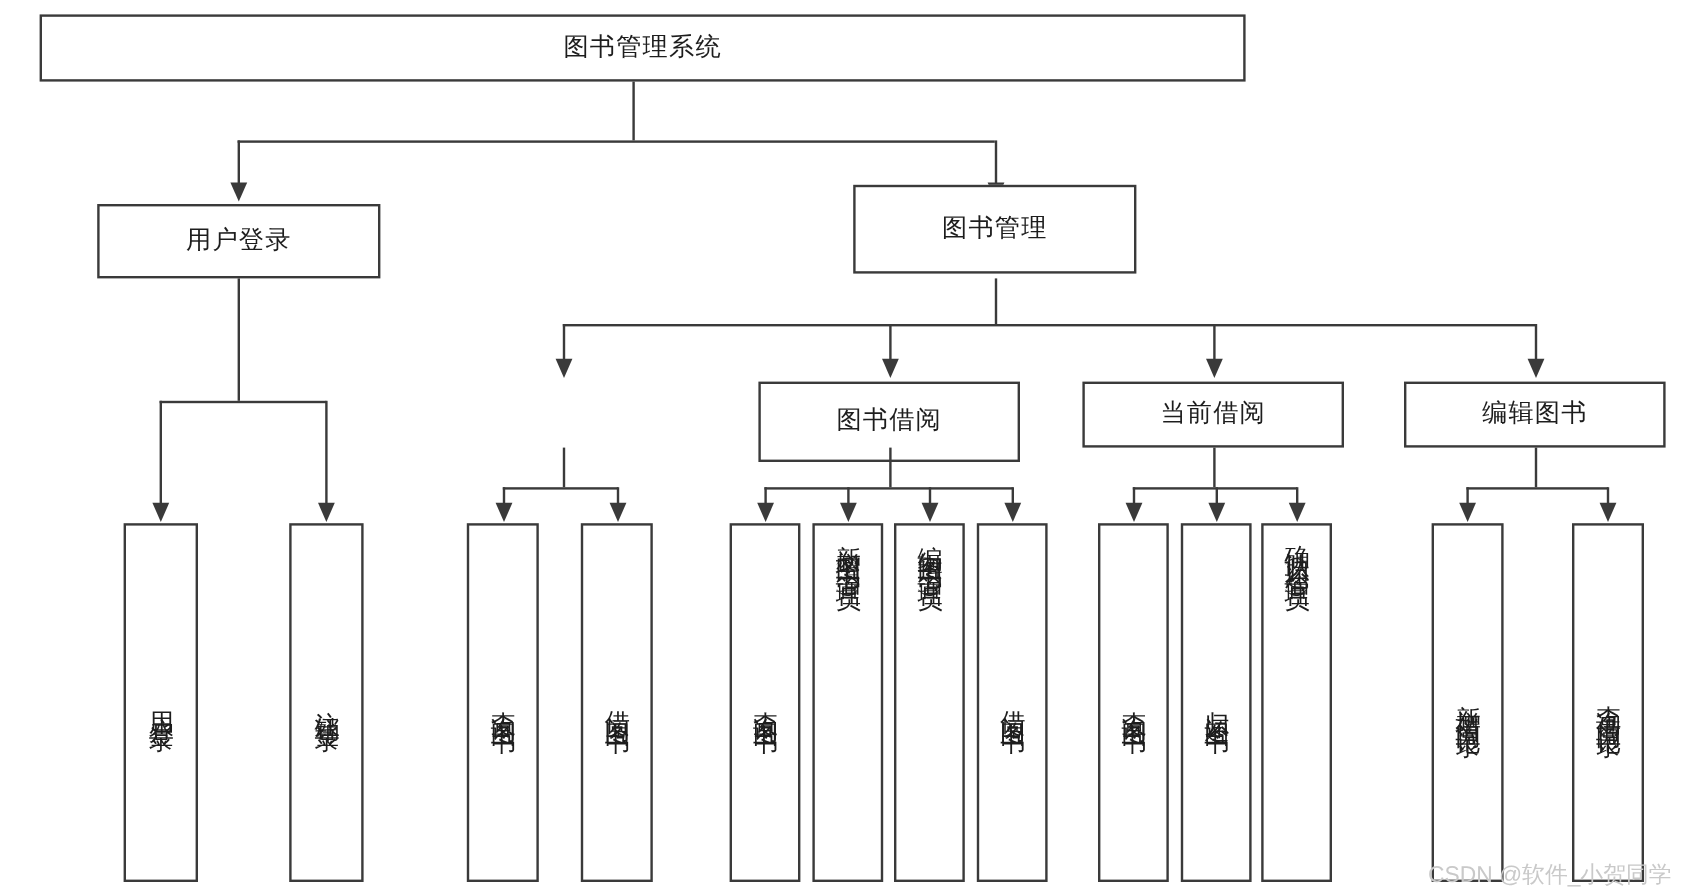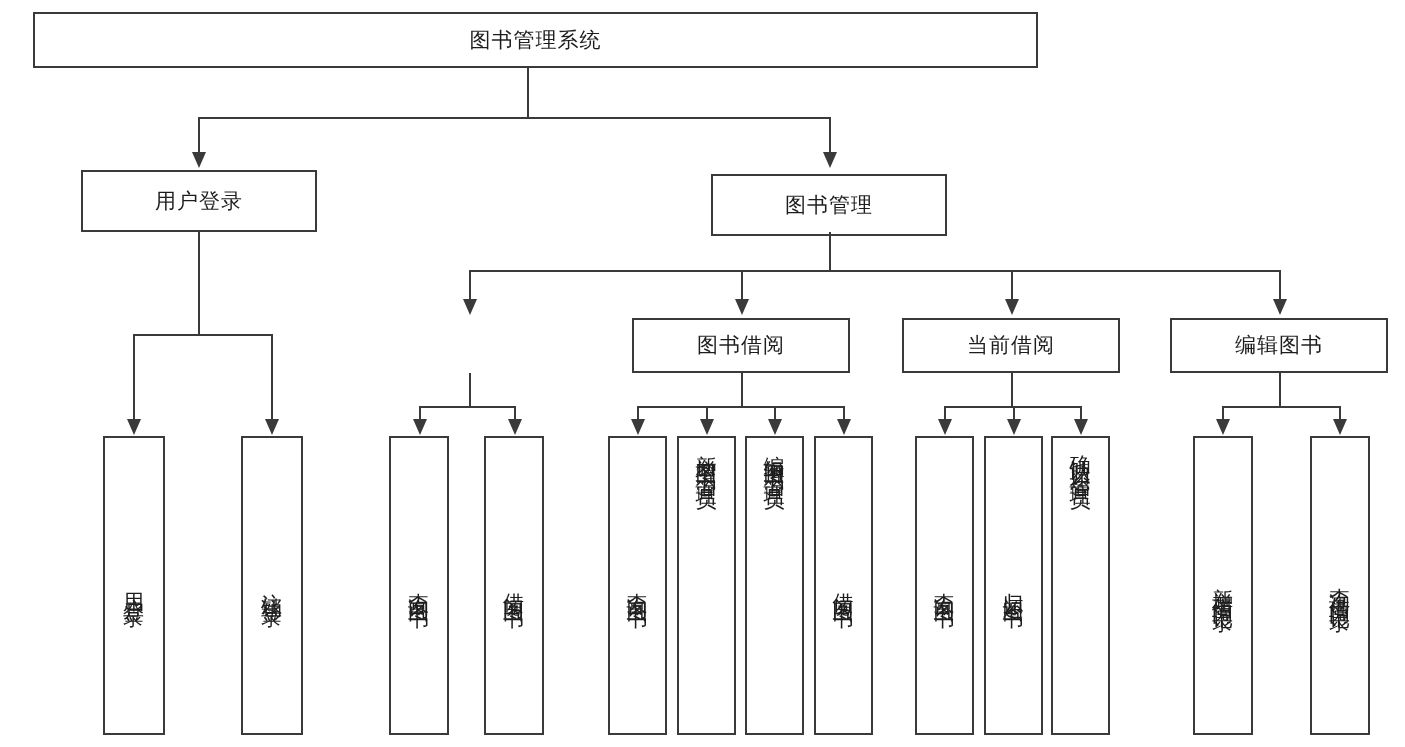--- a/index.html
+++ b/index.html
@@ -83,21 +83,21 @@
   <div class="conn h" style="left:198px; top:117px; width:631px;"></div>
 
   <div class="conn v" style="left:198px; top:117px; height:36px;"></div>
   <div class="arrow" style="left:192px; top:152px;"></div>
   <div class="conn v" style="left:829px; top:117px; height:36px;"></div>
   <div class="arrow" style="left:823px; top:152px;"></div>
 
   <div class="node" style="left:81px; top:170px; width:236px; height:62px;">
     <span class="lbl">用户登录</span>
   </div>
-  <div class="node" style="left:711px; top:174px; width:236px; height:62px;">
+  <div class="node" style="left:711px; top:154px; width:236px; height:74px;">
     <span class="lbl">图书管理</span>
   </div>
 
   <div class="conn v" style="left:198px; top:232px; height:102px;"></div>
   <div class="conn h" style="left:133px; top:334px; width:139px;"></div>
   <div class="conn v" style="left:133px; top:334px; height:86px;"></div>
   <div class="arrow" style="left:127px; top:419px;"></div>
   <div class="conn v" style="left:271px; top:334px; height:86px;"></div>
   <div class="arrow" style="left:265px; top:419px;"></div>
 
@@ -109,21 +109,21 @@
 
   <div class="conn v" style="left:741px; top:270px; height:30px;"></div>
   <div class="arrow" style="left:735px; top:299px;"></div>
 
   <div class="conn v" style="left:1011px; top:270px; height:30px;"></div>
   <div class="arrow" style="left:1005px; top:299px;"></div>
 
   <div class="conn v" style="left:1279px; top:270px; height:30px;"></div>
   <div class="arrow" style="left:1273px; top:299px;"></div>
 
-  <div class="node" style="left:632px; top:318px; width:218px; height:55px;text-align:right;">
+  <div class="node" style="left:632px; top:318px; width:218px; height:67px;text-align:right;">
     <span class="lbl">图书借阅</span>
   </div>
   <div class="node" style="left:902px; top:318px; width:218px; height:55px;text-align:right;">
     <span class="lbl">当前借阅</span>
   </div>
   <div class="node" style="left:1170px; top:318px; width:218px; height:55px;">
     <span class="lbl">编辑图书</span>
   </div>
 
   <div class="conn v" style="left:469px; top:373px; height:33px;"></div>
@@ -197,14 +197,15 @@
     <span class="lbl">确认归还（管理员）</span>
   </div>
 
   <div class="node vertical center" style="left:1193px; top:436px; width:60px; height:299px;">
     <span class="lbl">新增借阅记录</span>
   </div>
   <div class="node vertical center" style="left:1310px; top:436px; width:60px; height:299px;">
     <span class="lbl">查询借阅记录</span>
   </div>
 
+  <div class="watermark" style="left:1190px; top:716px;">CSDN @软件_小贺同学</div>
 
 </div>
 
 </body></html>

